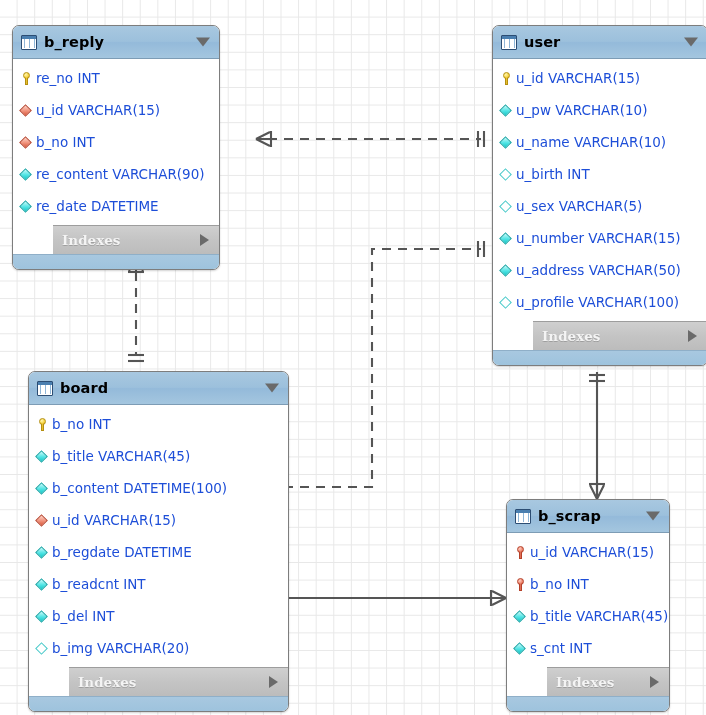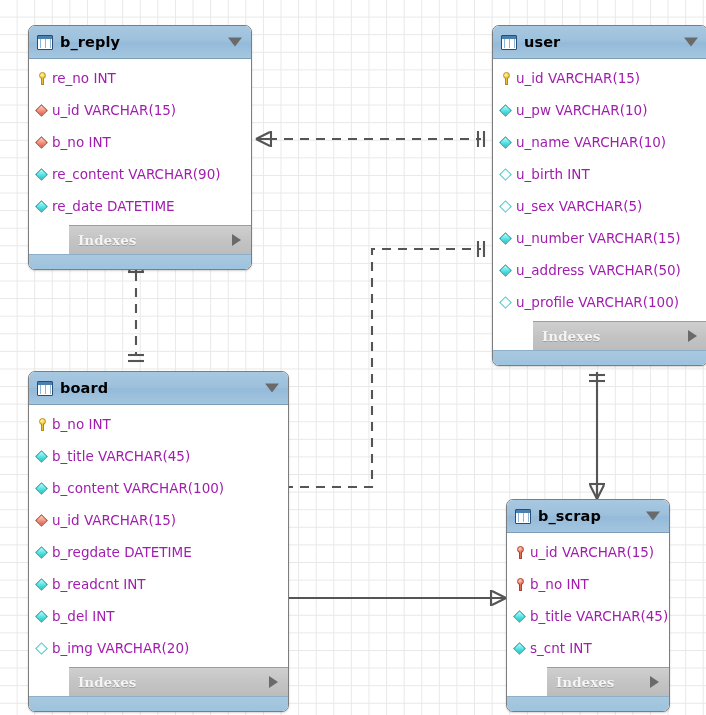--- a/index.html
+++ b/index.html
@@ -60,21 +60,21 @@
     width:0;height:0;
     border-left:7px solid transparent;border-right:7px solid transparent;
     border-top:9px solid #6a6a6a;
   }
   .cols{background:#ffffff;padding:3px 0 3px 0;}
   .col{
     height:32px;display:flex;align-items:center;
     padding-left:7px;white-space:nowrap;
   }
   .col-txt{
-    font-size:13.5px;color:#a21caf;
+    font-size:13.5px;color:#1d4ed8;
     font-family:"DejaVu Sans","Liberation Sans",sans-serif;
   }
 
   
   .gly{width:13px;height:15px;flex:none;margin-right:3px;position:relative;}
   .gly.key::before{
     content:"";position:absolute;left:3px;top:1px;
     width:7px;height:7px;border-radius:50%;
     background:radial-gradient(circle at 35% 32%,#fff7b0 0%,#f7d64a 55%,#d6a715 100%);
     border:1px solid #b58f10;box-sizing:border-box;
@@ -189,21 +189,21 @@
         <line x1="264" y1="590" x2="264" y2="606"></line>
 
         <path d="M506,598 L492,591 M506,598 L492,605 M506,598 L492,598"></path>
         <line x1="491" y1="590" x2="491" y2="606"></line>
       </g>
 
     </g>
   </svg>
 
   <div id="tables">
-      <div class="tbl" style="left: 28px; top: 25px; width: 224px;">
+      <div class="tbl" style="left: 12px; top: 25px; width: 208px;">
         <div class="tbl-hdr">
           <span class="tbl-ico"></span>
           <span class="tbl-name">b_reply</span>
           <span class="tbl-caret"></span>
         </div>
         <div class="cols">
           <div class="col">
             <span class="gly key"></span>
             <span class="col-txt">re_no INT</span>
           </div>
@@ -286,21 +286,21 @@
           <div class="col">
             <span class="gly key"></span>
             <span class="col-txt">b_no INT</span>
           </div>
           <div class="col">
             <span class="gly dia dia-cyan"></span>
             <span class="col-txt">b_title VARCHAR(45)</span>
           </div>
           <div class="col">
             <span class="gly dia dia-cyan"></span>
-            <span class="col-txt">b_content VARCHAR(100)</span>
+            <span class="col-txt">b_content DATETIME(100)</span>
           </div>
           <div class="col">
             <span class="gly dia dia-red"></span>
             <span class="col-txt">u_id VARCHAR(15)</span>
           </div>
           <div class="col">
             <span class="gly dia dia-cyan"></span>
             <span class="col-txt">b_regdate DATETIME</span>
           </div>
           <div class="col">

